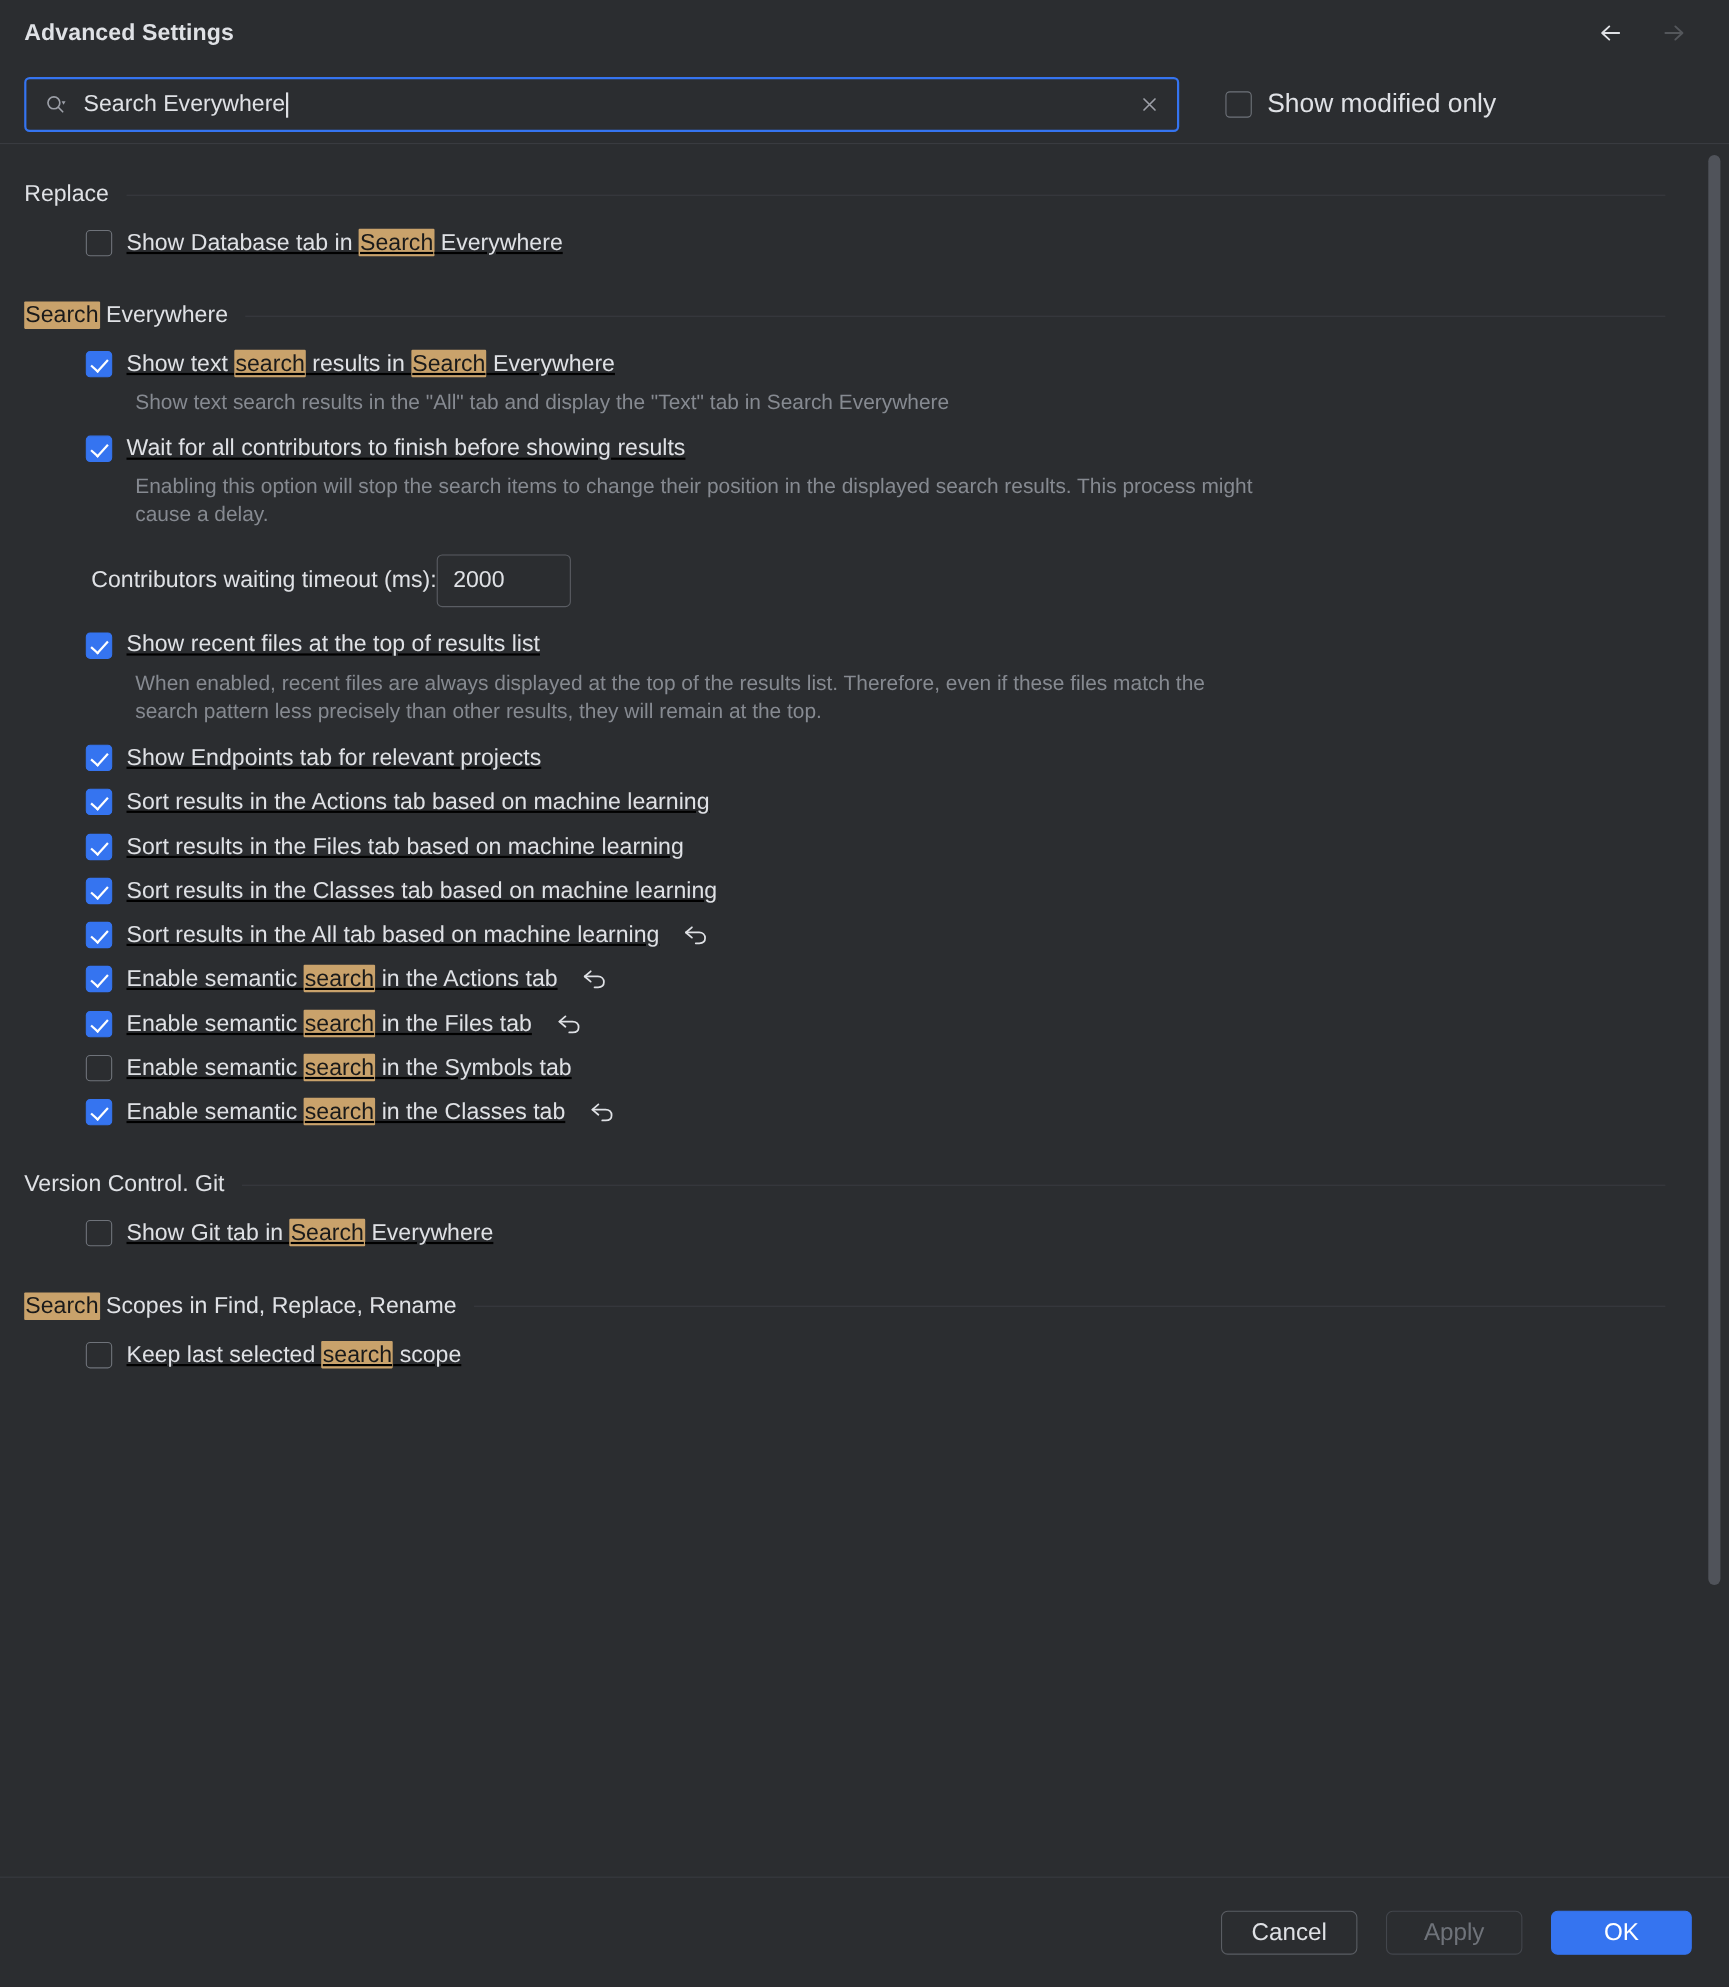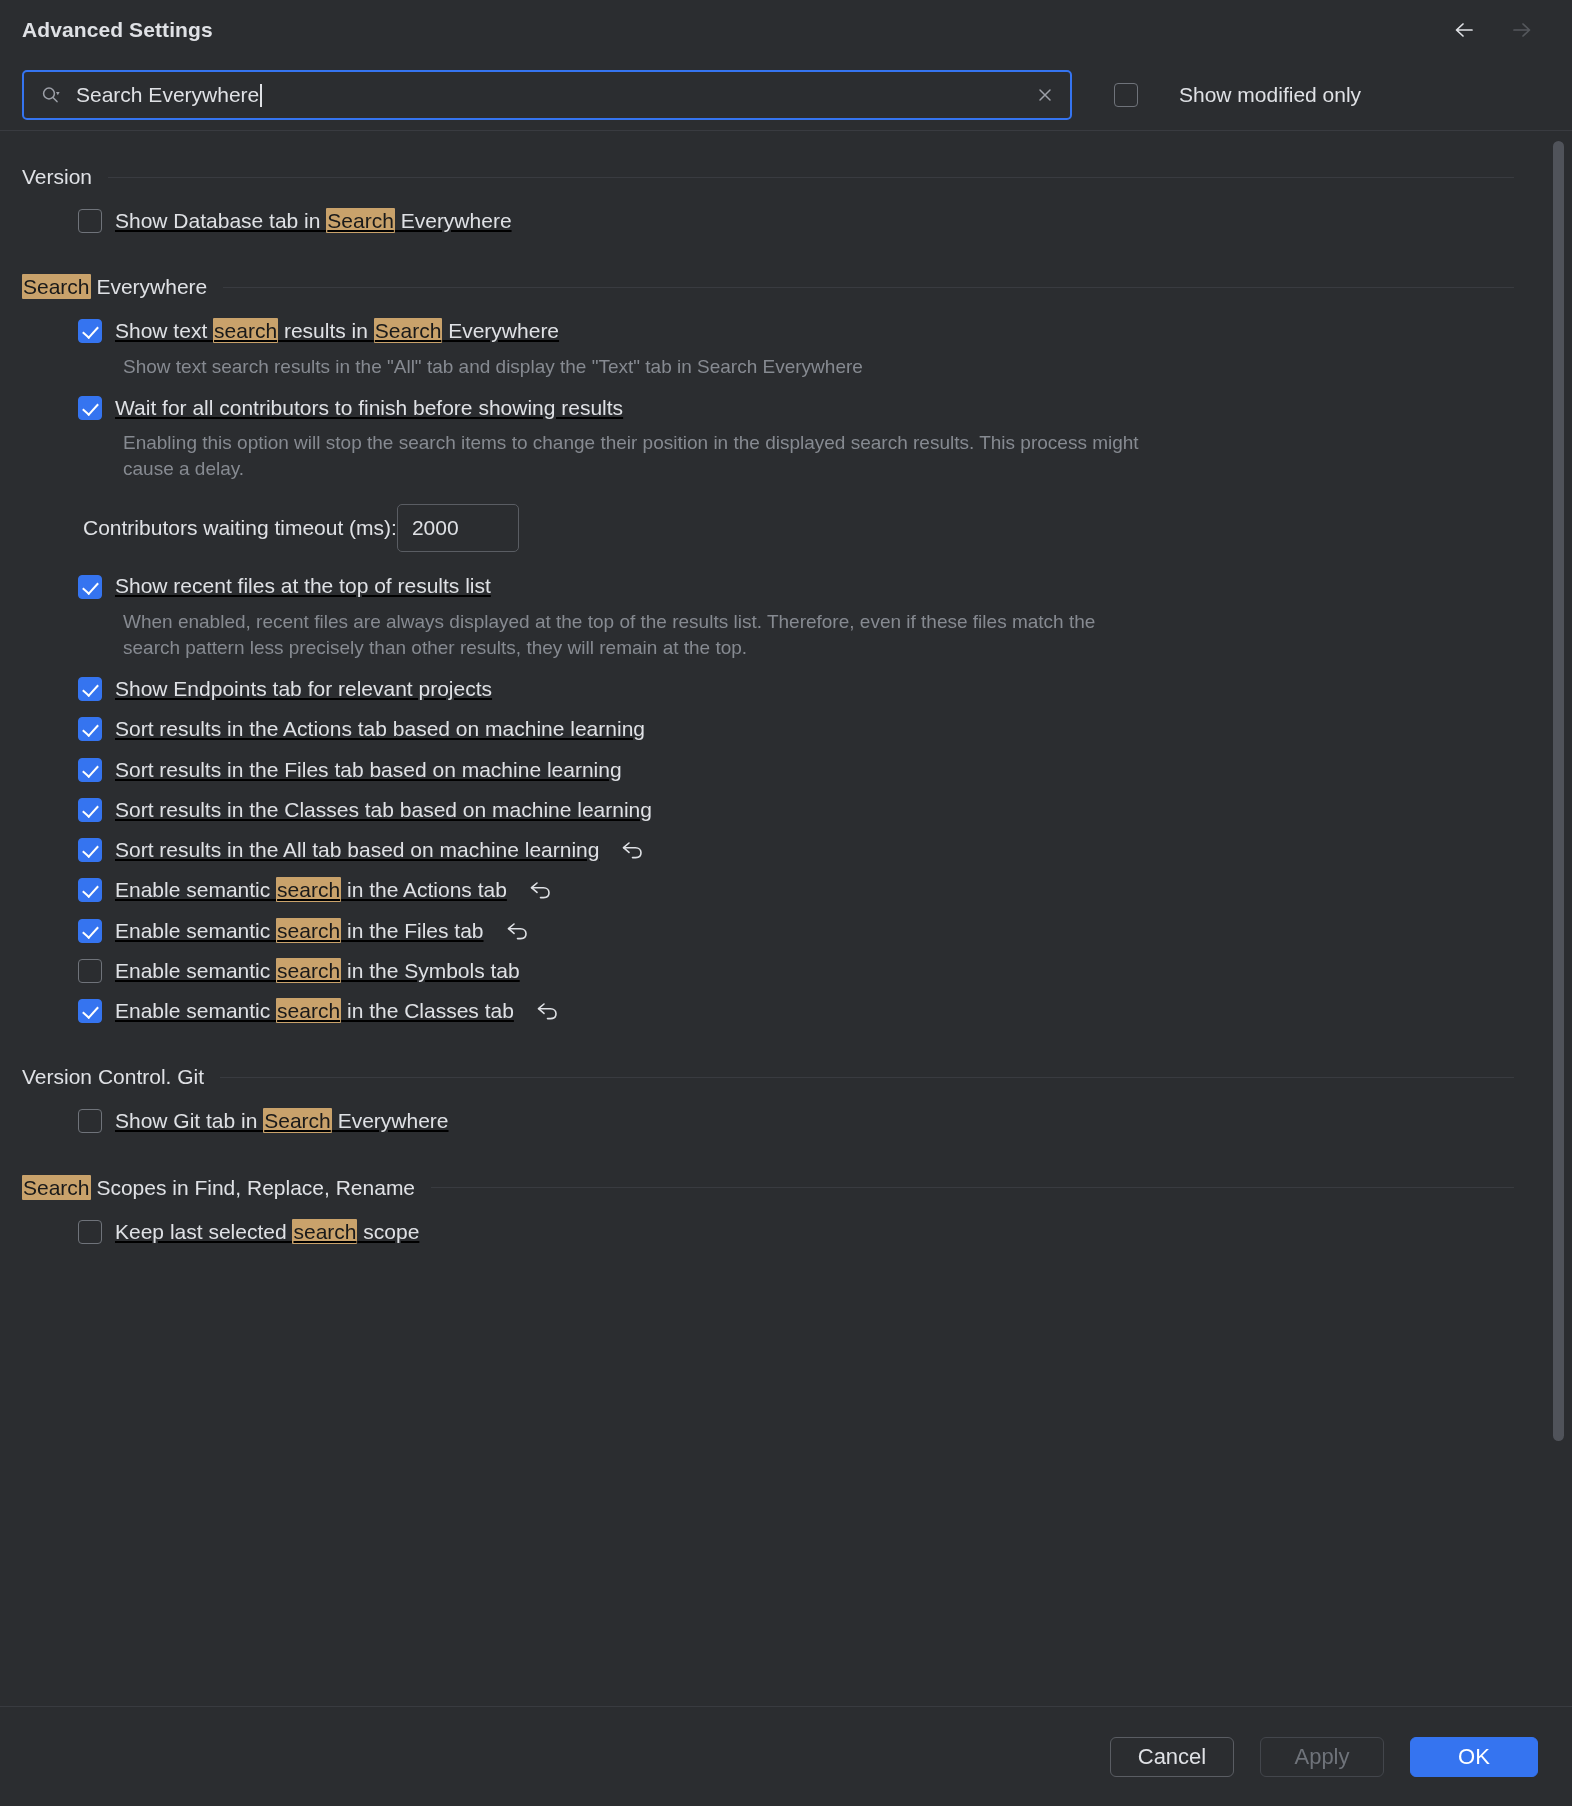--- a/index.html
+++ b/index.html
@@ -66,21 +66,21 @@
   }
   .clear-icon {
     margin-left: auto;
     width: 22px; height: 22px;
     flex: none;
   }
   .modified-wrap {
     display: flex; align-items: center;
     margin-left: 42px; gap: 14px;
   }
-  .modified-label { font-size: 21px; color: #dfe1e5; white-space: nowrap; margin-left: 27px; }
+  .modified-label { font-size: 24px; color: #dfe1e5; white-space: nowrap; }
 
   
   .cb {
     width: 24px; height: 24px;
     border-radius: 4px;
     flex: none;
     display: inline-block;
     position: relative;
   }
   .cb.off { border: 1.6px solid #6f737a; background: transparent; }
@@ -228,21 +228,21 @@
     <div class="modified-wrap">
       <span class="cb off"></span>
       <span class="modified-label">Show modified only</span>
     </div>
   </div>
 
   <div class="body">
     <div id="sections-root">
         <div class="section">
           <div class="section-header">
-            <div class="section-title"><span>Version</span></div>
+            <div class="section-title"><span>Replace</span></div>
             <div class="section-rule"></div>
           </div>
           <div class="row">
             <span class="cb off"></span>
             <span class="row-label"><span>Show Database tab in </span><mark class="hl">Search</mark><span> Everywhere</span></span>
           </div>
         </div>
         <div class="section">
           <div class="section-header">
             <div class="section-title"><mark class="hl">Search</mark><span> Everywhere</span></div>

